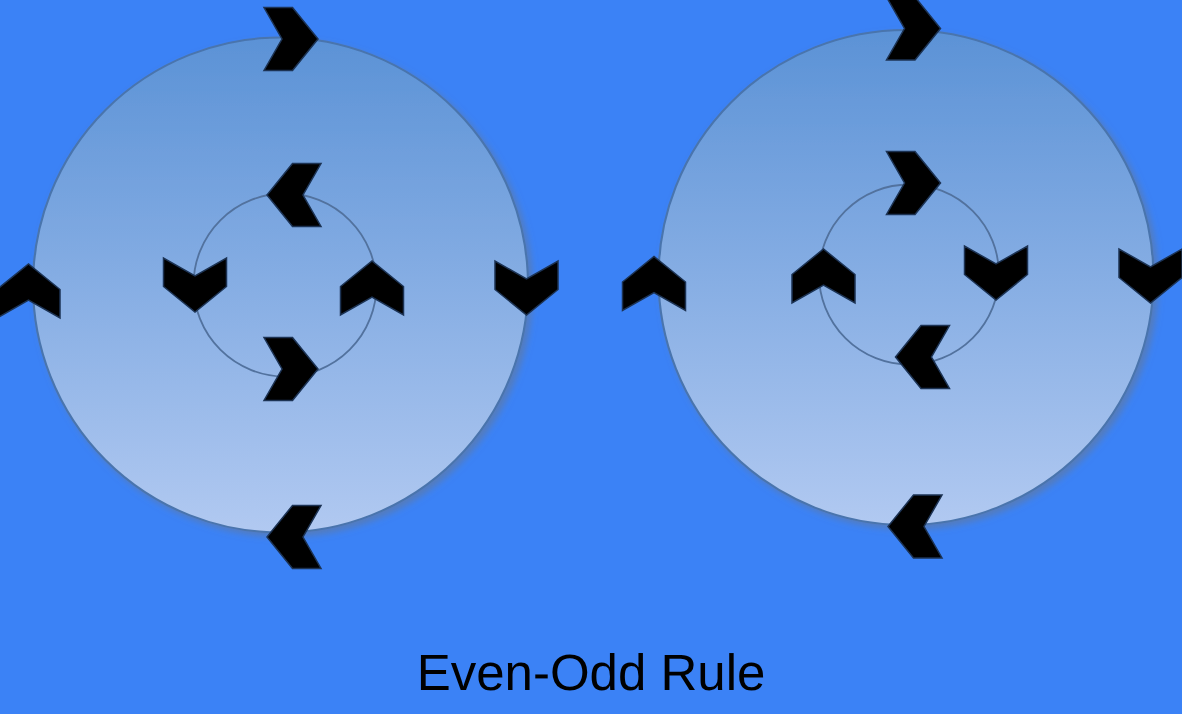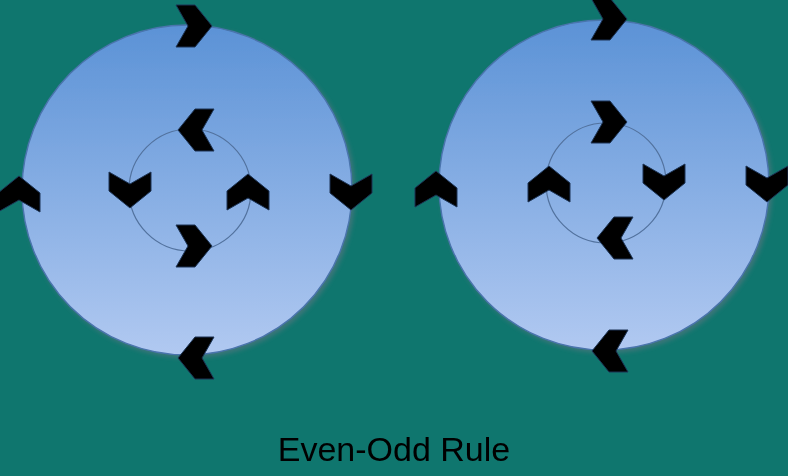--- a/index.html
+++ b/index.html
@@ -5,21 +5,21 @@
   html, body {
     margin: 0;
     padding: 0;
     background: #ffffff;
     font-family: "Liberation Sans", sans-serif;
   }
   .stage {
     position: relative;
     width: 788px;
     height: 476px;
-    background: #0f766e;
+    background: #3b82f6;
     overflow: hidden;
   }
   .stage svg {
     position: absolute;
     left: 0;
     top: 0;
     display: block;
   }
   .caption {
     position: absolute;

